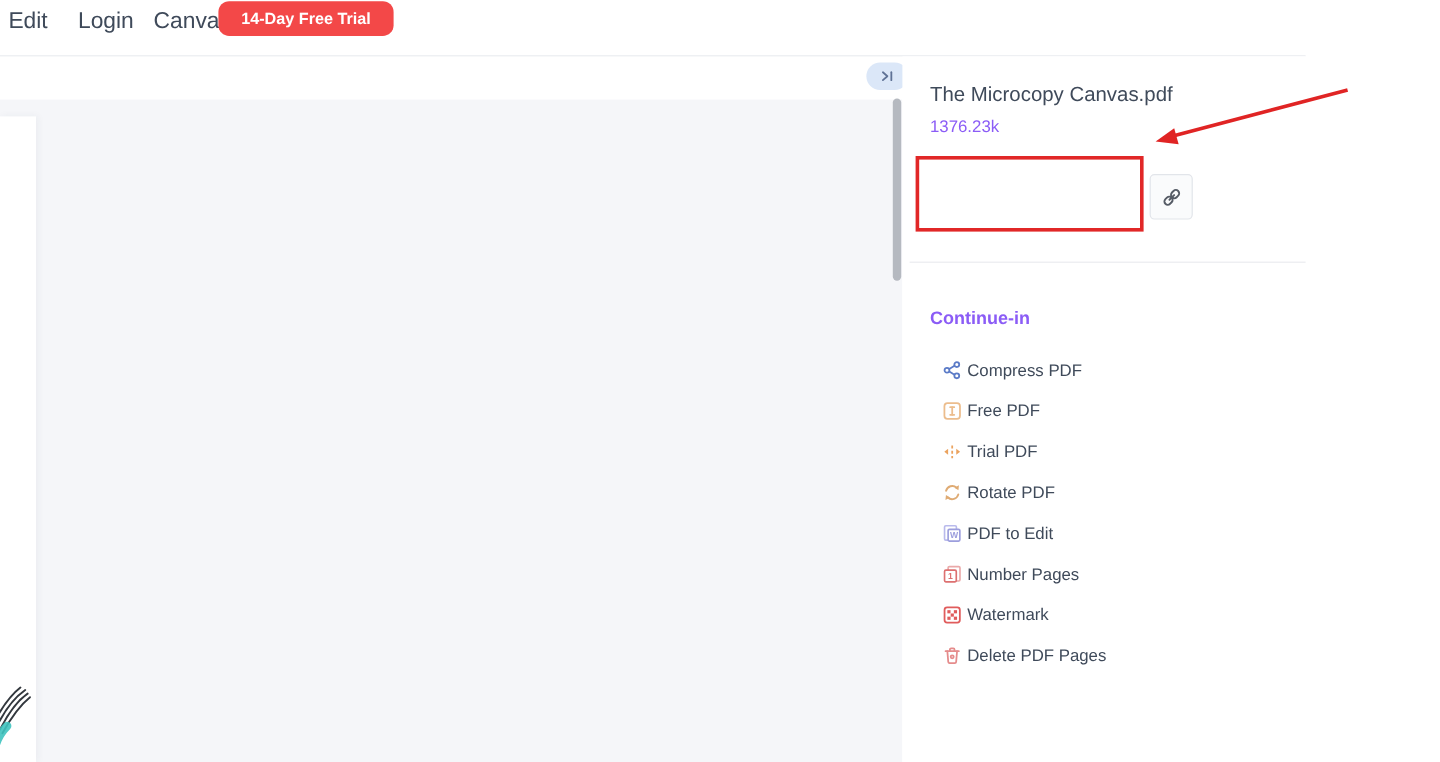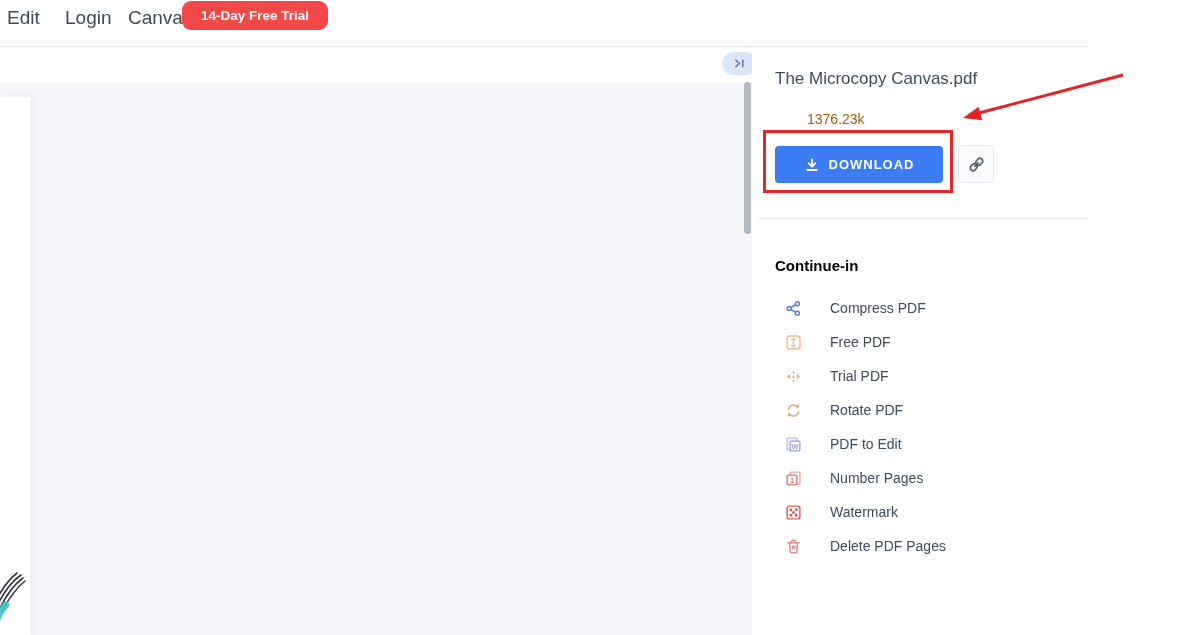--- a/index.html
+++ b/index.html
@@ -22,36 +22,36 @@
 
   .collapse-pill { position:absolute; left:722px; top:52px; width:35px; height:23px;
                    background:#dbe7f8; border-radius:12px; display:flex; align-items:center;
                    justify-content:center; cursor:pointer; }
   .scroll-thumb { position:absolute; left:744px; top:82px; width:7px; height:152px;
                   background:#b5b9c0; border-radius:4px; cursor:pointer; }
 
   
   .sidebar { position:absolute; left:752px; top:47px; width:336px; height:588px; background:#ffffff; }
   .file-name { position:absolute; left:23px; top:22px; font-size:17px; color:#3f4a5a; }
-  .file-size { position:absolute; left:23px; top:64px; font-size:14px; color:#a16207;margin-left:32px; }
+  .file-size { position:absolute; left:23px; top:50px; font-size:14px; color:#8b5cf6; }
 
   .download-btn { position:absolute; left:23px; top:99px; width:168px; height:37px;
                   background:#3b7cf3; border:none; border-radius:4px; color:#fff;
                   font-family:"Liberation Sans", sans-serif;
                   font-size:13px; font-weight:bold; letter-spacing:1px; cursor:pointer;
                   display:flex; align-items:center; justify-content:center; gap:9px; }
   .link-btn { position:absolute; left:206px; top:98px; width:36px; height:38px;
               background:#fafbfc; border:1px solid #e2e5ea; border-radius:4px;
               display:flex; align-items:center; justify-content:center; cursor:pointer; }
 
   .side-divider { position:absolute; left:6px; top:171px; width:330px; height:1px; background:#eaecef; }
-  .section-title { position:absolute; left:23px; top:210px; font-size:15px; font-weight:bold; color:#000000; }
+  .section-title { position:absolute; left:23px; top:210px; font-size:15px; font-weight:bold; color:#8b5cf6; }
 
   .tool-list { position:absolute; left:33px; top:251px; display:flex; flex-direction:column; }
-  .tool-row { display:flex; align-items:center; gap:28px; height:20px; margin-bottom:14px; cursor:pointer; }
+  .tool-row { display:flex; align-items:center; gap:4px; height:20px; margin-bottom:14px; cursor:pointer; }
   .ticon { width:17px; height:17px; display:flex; align-items:center; justify-content:center; }
   .tlabel { font-size:14px; color:#3f4a5a; white-space:nowrap; }
 
   
   .red-rect { position:absolute; left:763px; top:130px; width:190px; height:63px;
               border:3px solid #e12727; pointer-events:none; }
   .red-arrow { position:absolute; left:950px; top:60px; pointer-events:none; }
 </style>
 </head>
 <body>
@@ -84,30 +84,20 @@
       <line x1="11.5" y1="4.5" x2="11.5" y2="11.5"></line>
     </g>
   </svg>
 </div>
 <div class="scroll-thumb"></div>
 
 <div class="sidebar">
   <div class="file-name">The Microcopy Canvas.pdf</div>
   <div class="file-size">1376.23k</div>
 
-  <button class="download-btn">
-    <svg width="16" height="16" viewBox="0 0 16 16">
-      <g fill="none" stroke="#ffffff" stroke-width="1.9" stroke-linecap="round" stroke-linejoin="round">
-        <line x1="8" y1="2.5" x2="8" y2="9.3"></line>
-        <polyline points="4.7,6.3 8,9.7 11.3,6.3"></polyline>
-        <line x1="3.3" y1="13" x2="12.7" y2="13"></line>
-      </g>
-    </svg>
-    <span>DOWNLOAD</span>
-  </button>
 
   <div class="link-btn">
     <svg width="17" height="17" viewBox="0 0 16 16">
       <g transform="rotate(45 8 8)" fill="none" stroke="#565c66" stroke-width="1.5" stroke-linecap="round">
         <rect x="5.4" y="0.9" width="5.2" height="6.9" rx="2.6"></rect>
         <rect x="5.4" y="8.2" width="5.2" height="6.9" rx="2.6"></rect>
         <line x1="8" y1="5.4" x2="8" y2="10.6"></line>
       </g>
     </svg>
   </div>

